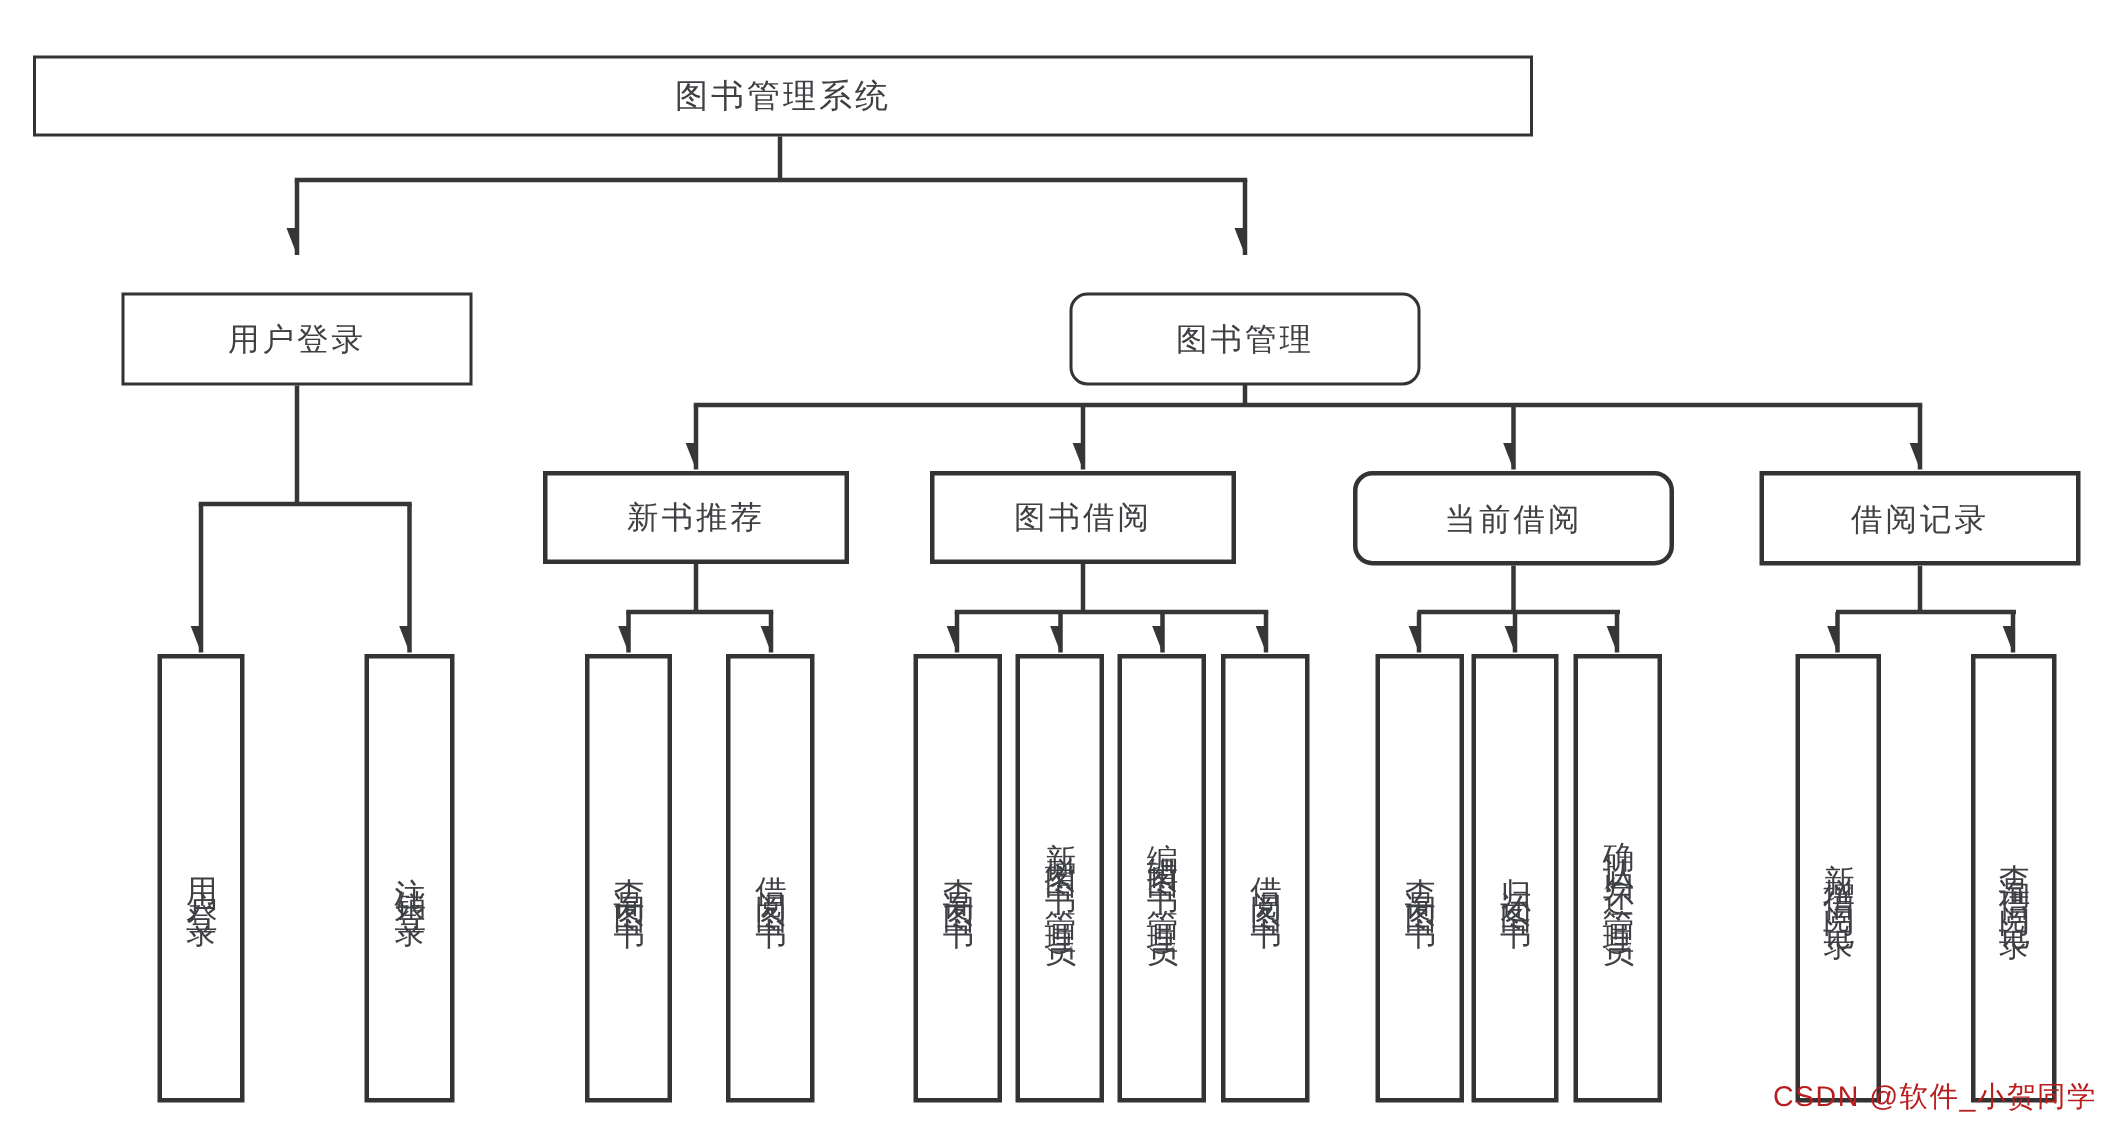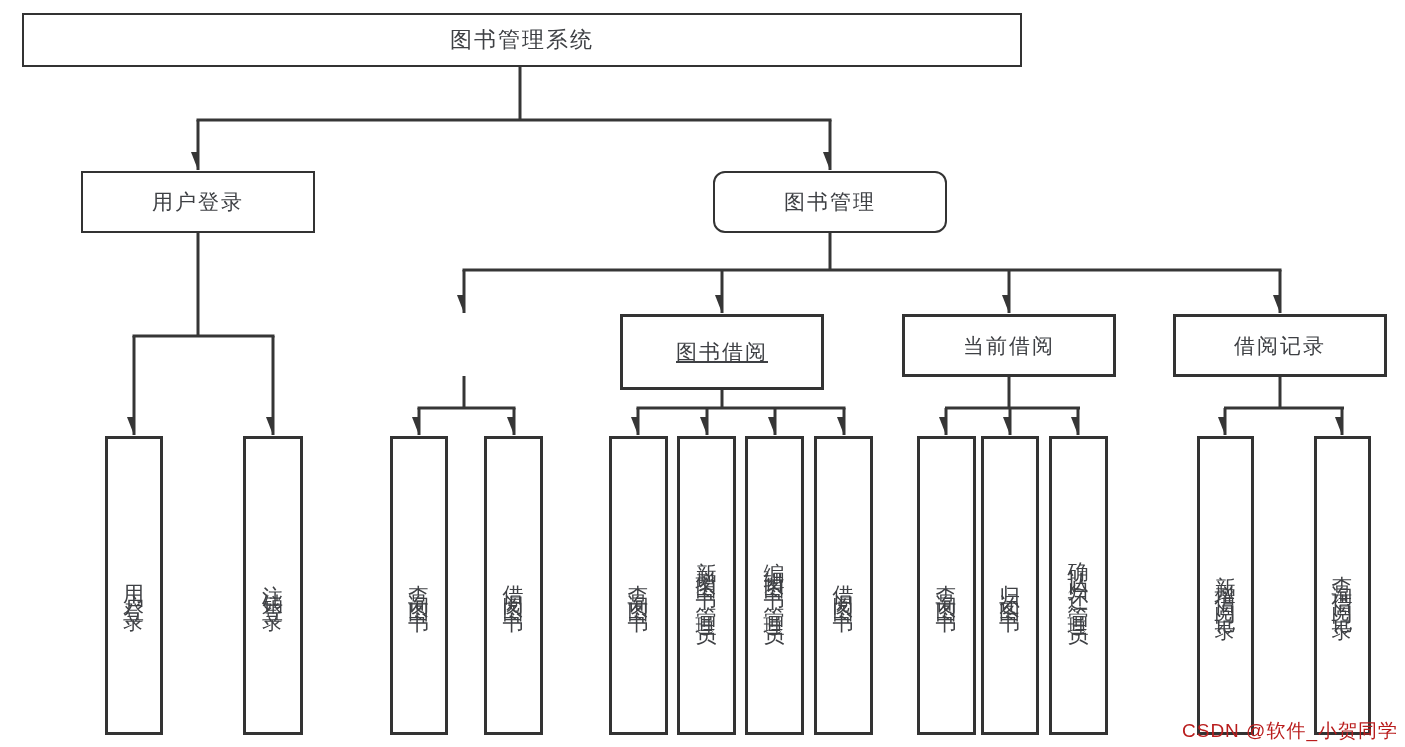--- a/index.html
+++ b/index.html
@@ -27,21 +27,21 @@
     position: absolute;
     box-sizing: border-box;
     background: #ffffff;
     border: 3px solid #333333;
     color: #3e4044;
     display: flex;
     align-items: center;
     justify-content: center;
     z-index: 2;
   }
-  .node.thin { border-width: 2px; }
+  .node.thin { border-width: 2px; margin-top: 24px; }
   .h-label {
     font-size: 21px;
     letter-spacing: 2px;
     white-space: nowrap;
     color: #3e4044;
   }
   .root-box .h-label { font-size: 22px; }
   .leaf .v-label {
     writing-mode: vertical-rl;
     text-orientation: mixed;
@@ -121,24 +121,27 @@
     <span class="h-label">图书管理系统</span>
   </div>
 
   <div class="node thin" style="left:81px; top:171px; width:234px; height:62px;">
     <span class="h-label">用户登录</span>
   </div>
   <div class="node thin" style="left:713px; top:171px; width:234px; height:62px;border-radius:12px;">
     <span class="h-label">图书管理</span>
   </div>
 
-  <div class="node" style="left:620px; top:314px; width:204px; height:76px;text-decoration:underline;">
+  <div class="node" style="left:362px; top:314px; width:204px; height:62px;">
+    <span class="h-label">新书推荐</span>
+  </div>
+  <div class="node" style="left:620px; top:314px; width:204px; height:62px;">
     <span class="h-label">图书借阅</span>
   </div>
-  <div class="node" style="left:902px; top:314px; width:214px; height:63px;">
+  <div class="node" style="left:902px; top:314px; width:214px; height:63px;border-radius:13px;">
     <span class="h-label">当前借阅</span>
   </div>
   <div class="node" style="left:1173px; top:314px; width:214px; height:63px;">
     <span class="h-label">借阅记录</span>
   </div>
 
   <div class="node leaf" style="left:105px; top:436px; width:58px; height:299px;">
     <span class="v-label">用户登录</span>
   </div>
   <div class="node leaf" style="left:243px; top:436px; width:60px; height:299px;">

